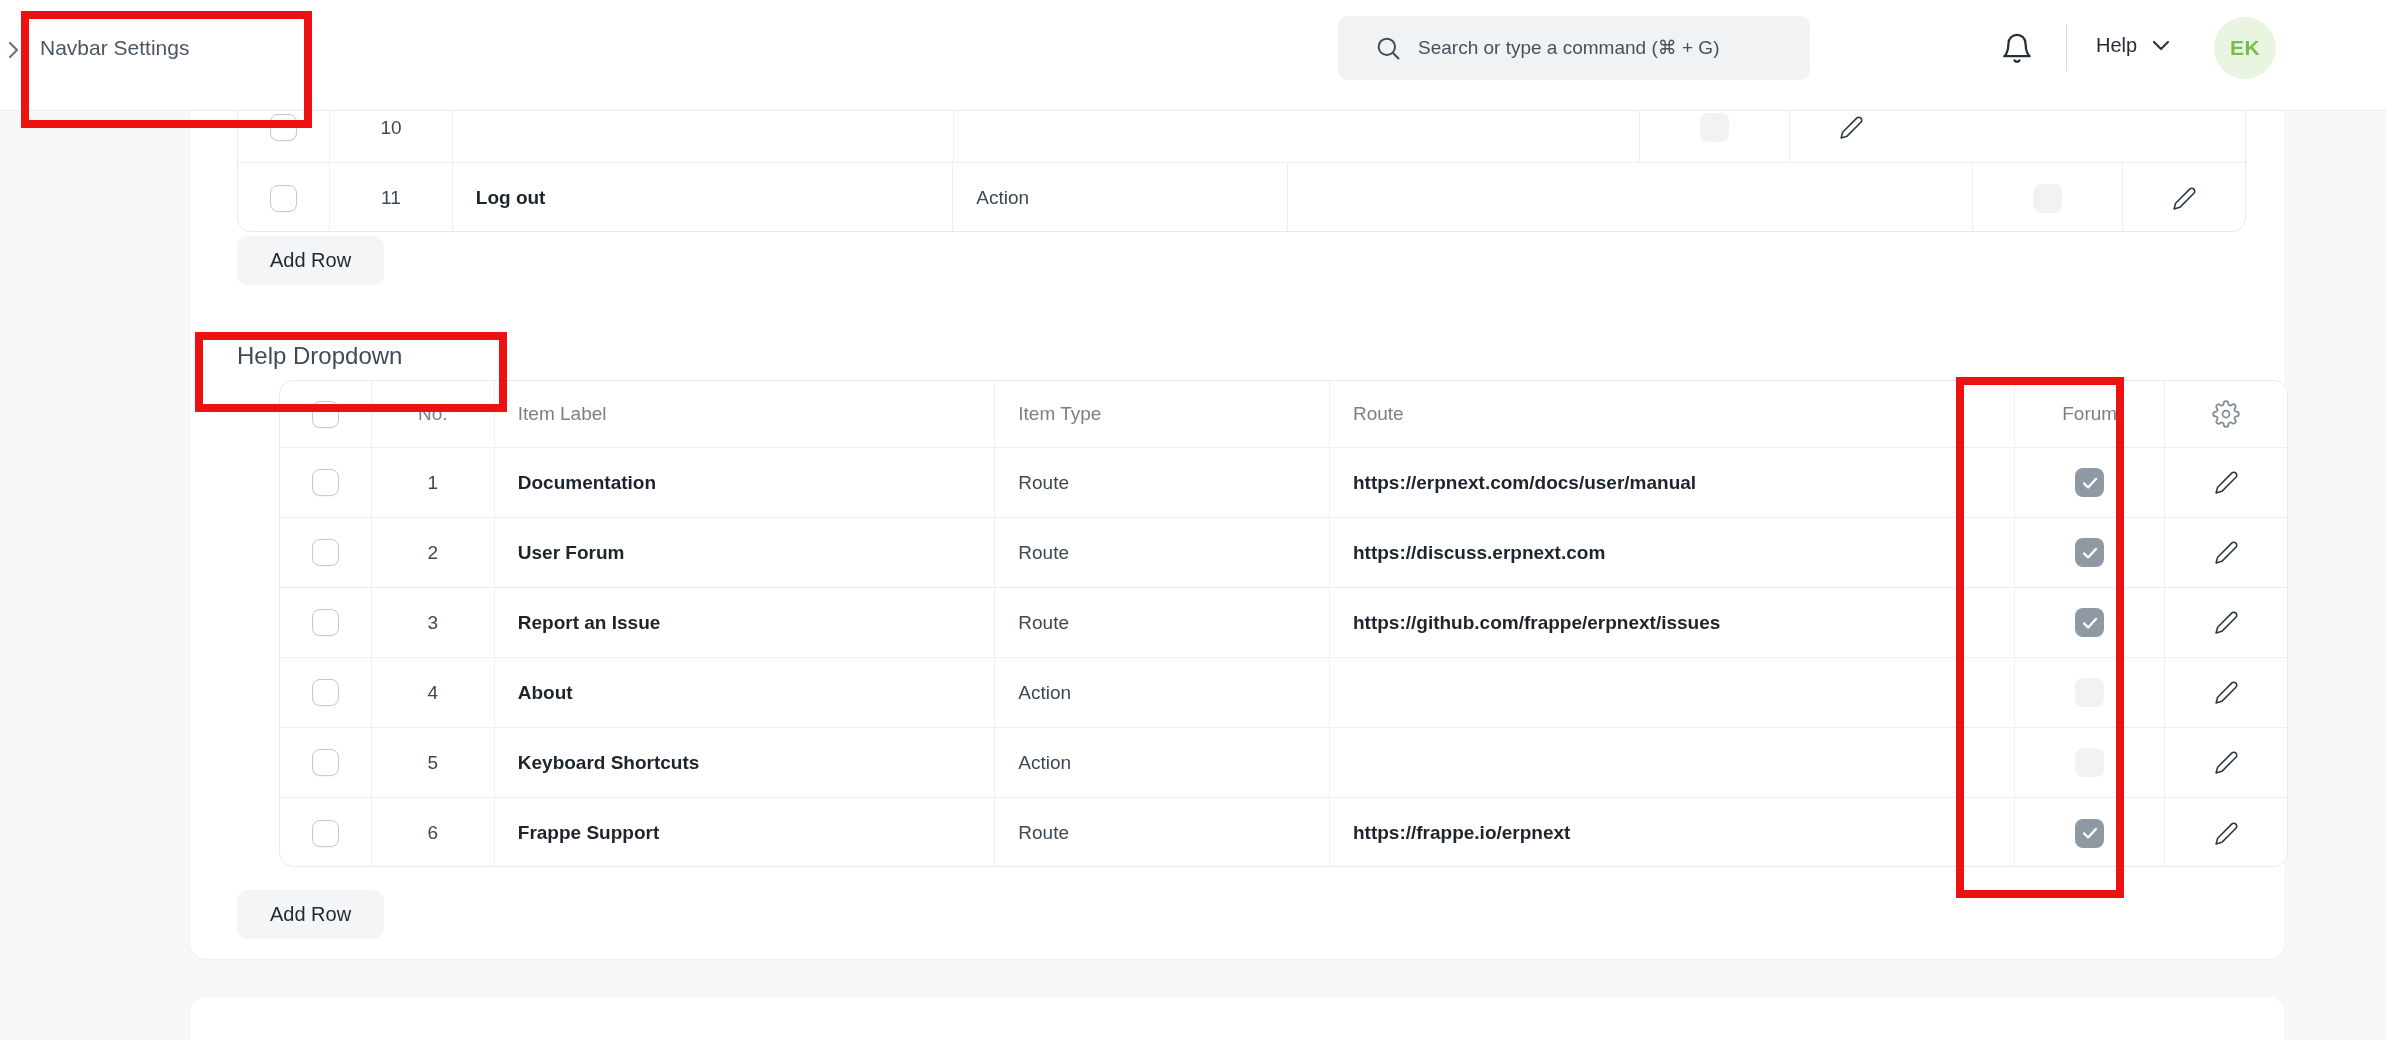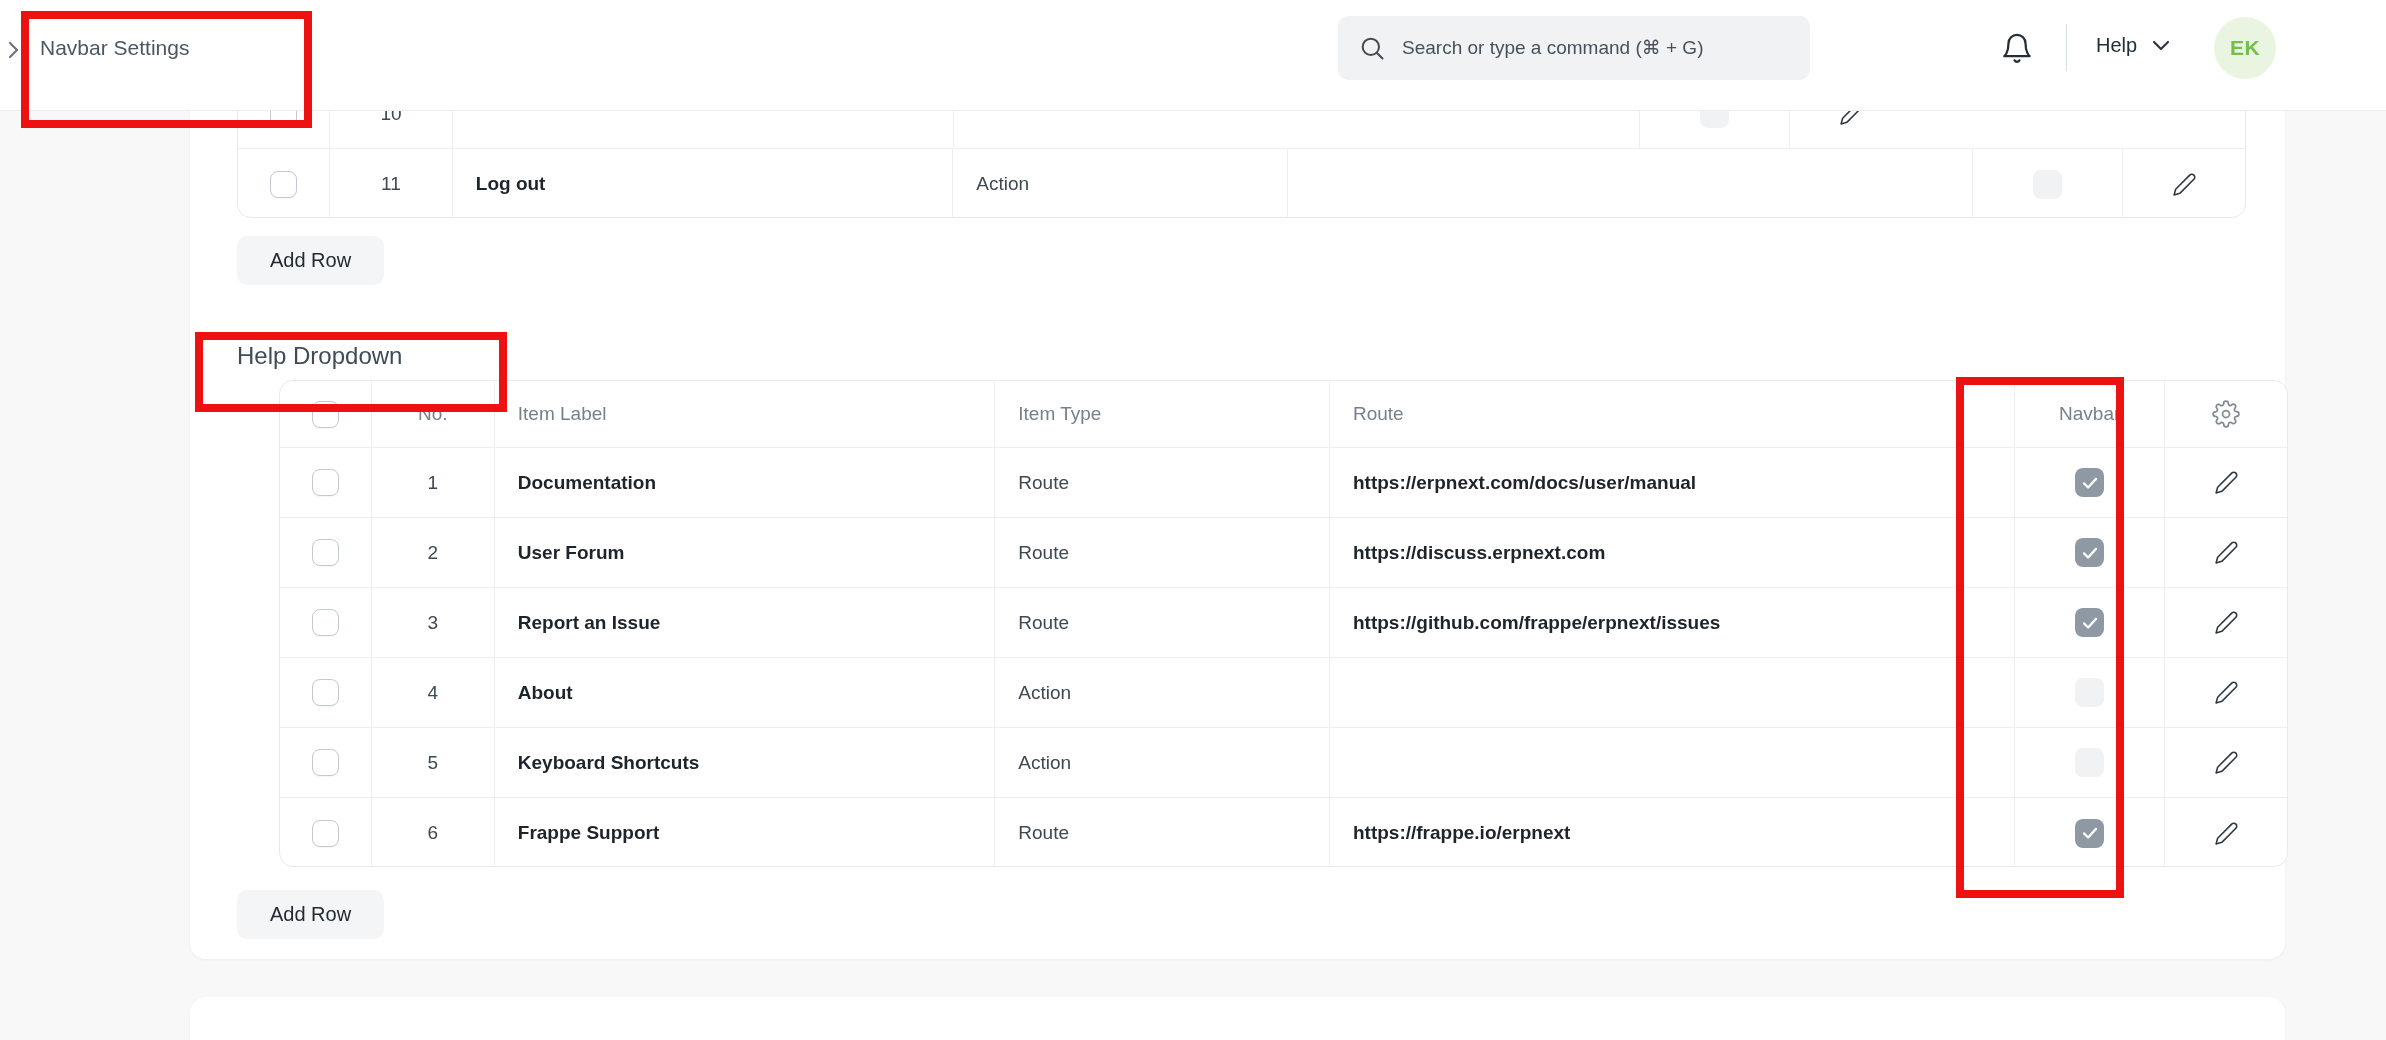--- a/index.html
+++ b/index.html
@@ -17,21 +17,21 @@
     background:#ffffff; border-bottom:1px solid #ebedf0; z-index:50;
   }
   .crumb-chevron { position:absolute; left:4px; top:39px; }
   .page-title {
     position:absolute; left:40px; top:36px;
     font-size:21px; color:#4c5763;
   }
   .search-box {
     position:absolute; left:1338px; top:16px; width:472px; height:64px;
     background:#f0f2f3; border-radius:10px;
-    display:flex; align-items:center; padding:0 20px; gap:16px;
+    display:flex; align-items:center; padding:0 36px; gap:16px;
   }
   .search-box input {
     border:none; outline:none; background:transparent;
     font-family:inherit; font-size:19px; color:#46515c; flex:1;
   }
   .search-box input::placeholder { color:#46515c; opacity:1; }
   .bell { position:absolute; left:2000px; top:31px; cursor:pointer; }
   .nav-divider { position:absolute; left:2066px; top:24px; width:1px; height:47px; background:#d8dde2; }
   .help-menu {
     position:absolute; left:2096px; top:34px; display:flex; align-items:center; gap:14px;
@@ -56,21 +56,21 @@
     box-shadow:0 1px 3px rgba(25,39,52,0.05);
     z-index:1;
   }
 
   
   .grid {
     position:absolute; left:237px; width:2009px;
     border:1px solid #e7eaec; border-radius:14px;
     background:#fff; z-index:2; overflow:hidden;
   }
-  .grid-table-top { top:78px; height:140px; }
+  .grid-table-top { top:92px; height:140px; }
   .grid-table-main { top:380px; height:487px;margin-left:42px; }
   .grid-row, .thead { display:flex; height:70px; border-bottom:1px solid #eceef0; }
   .thead { height:67px; }
   .grid-row:last-child { border-bottom:none;justify-content:center; }
   .cell {
     display:flex; align-items:center;
     border-right:1px solid #eceef0;
     font-size:19px; color:#3d4853; overflow:hidden; white-space:nowrap;
   }
   .cell:last-child { border-right:none; }
@@ -208,21 +208,21 @@
 
 <div class="grid grid-table-main">
   <div class="thead">
     <div class="cell c-cb">
       <span class="cb-select"></span>
     </div>
     <div class="cell c-no th">No.</div>
     <div class="cell c-label th">Item Label</div>
     <div class="cell c-type th">Item Type</div>
     <div class="cell c-route th">Route</div>
-    <div class="cell c-hidden th">Navbar</div>
+    <div class="cell c-hidden th">Forum</div>
     <div class="cell c-edit">
       <span>
         <svg width="28" height="28" viewBox="0 0 24 24" fill="none" stroke="#818a93" stroke-width="1.5" stroke-linecap="round" stroke-linejoin="round">
           <circle cx="12" cy="12" r="3"></circle>
           <path d="M19.4 15a1.65 1.65 0 0 0 .33 1.82l.06.06a2 2 0 0 1 0 2.83 2 2 0 0 1-2.83 0l-.06-.06a1.65 1.65 0 0 0-1.82-.33 1.65 1.65 0 0 0-1 1.51V21a2 2 0 0 1-2 2 2 2 0 0 1-2-2v-.09A1.65 1.65 0 0 0 9 19.4a1.65 1.65 0 0 0-1.82.33l-.06.06a2 2 0 0 1-2.83 0 2 2 0 0 1 0-2.83l.06-.06a1.65 1.65 0 0 0 .33-1.82 1.65 1.65 0 0 0-1.51-1H3a2 2 0 0 1-2-2 2 2 0 0 1 2-2h.09A1.65 1.65 0 0 0 4.6 9a1.65 1.65 0 0 0-.33-1.82l-.06-.06a2 2 0 0 1 0-2.83 2 2 0 0 1 2.83 0l.06.06a1.65 1.65 0 0 0 1.82.33H9a1.65 1.65 0 0 0 1-1.51V3a2 2 0 0 1 2-2 2 2 0 0 1 2 2v.09a1.65 1.65 0 0 0 1 1.51 1.65 1.65 0 0 0 1.82-.33l.06-.06a2 2 0 0 1 2.83 0 2 2 0 0 1 0 2.83l-.06.06a1.65 1.65 0 0 0-.33 1.82V9a1.65 1.65 0 0 0 1.51 1H21a2 2 0 0 1 2 2 2 2 0 0 1-2 2h-.09a1.65 1.65 0 0 0-1.51 1z"></path>
         </svg>
       </span>
     </div>
   </div>
   <div class="tbody">

